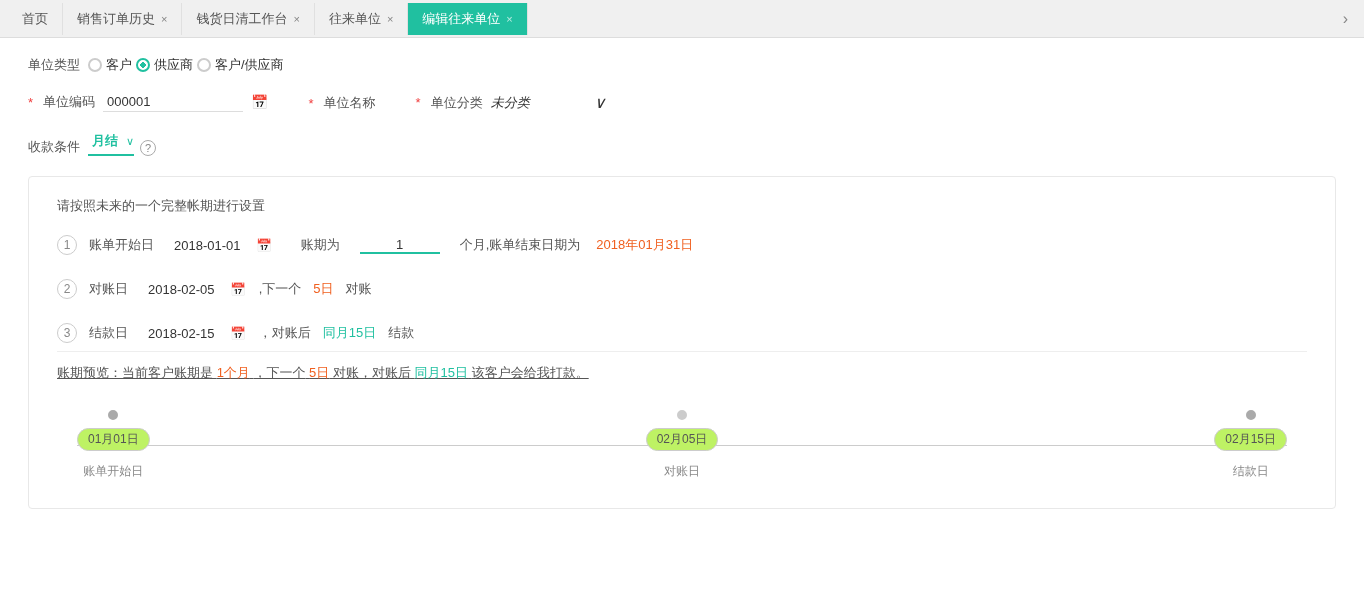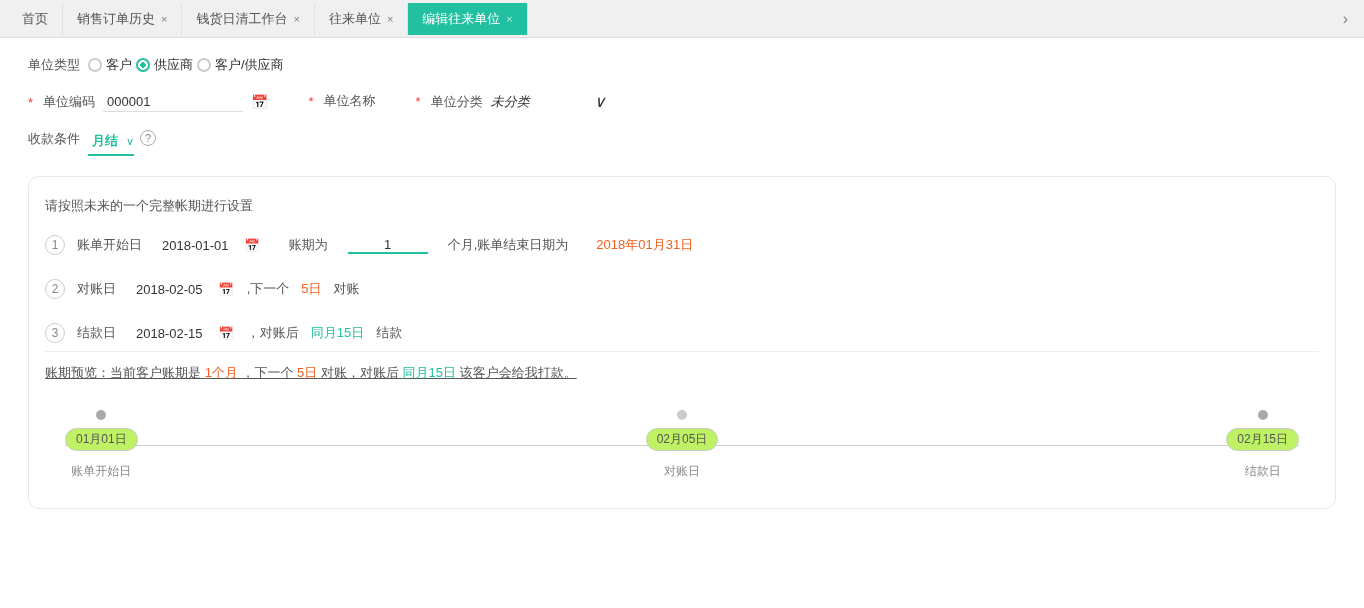--- a/index.html
+++ b/index.html
@@ -37,21 +37,21 @@
     
     .main-content {
       background: #fff;
       padding: 18px 28px;
       min-height: calc(100vh - 38px);
     }
 
     
     .form-row {
       display: flex;
-      align-items: flex-start;
+      align-items: flex-end;
       margin-bottom: 18px;
       gap: 0;
     }
 
     .form-label {
       color: #555;
       font-size: 13px;
       white-space: nowrap;
     }
     .required-star {
@@ -144,22 +144,22 @@
       justify-content: center;
       font-size: 11px;
       color: #888;
       cursor: pointer;
       margin-left: 6px;
     }
 
     
     .section-box {
       border: 1px solid #e8e8e8;
-      border-radius: 11px;
-      padding: 20px 16px;
+      border-radius: 4px;
+      padding: 20px 28px;
       margin-bottom: 16px;
     }
 
     .section-title {
       font-size: 13px;
       color: #555;
       margin-bottom: 20px;
     }
 
     
@@ -367,21 +367,21 @@
     <div class="section-title">请按照未来的一个完整帐期进行设置</div>
 
     <div class="step-row">
       <div class="step-num">1</div>
       <span class="step-label">账单开始日</span>
       <span class="step-date" style="margin-left:8px;">2018-01-01</span>
       <span class="calendar-icon" style="color:#20c0a0; margin-left:4px;">📅</span>
       <span class="step-desc" style="margin-left:16px;">账期为</span>
       <input class="period-input" type="text" style="margin: 0px 8px;" value="1">
       <span class="step-desc">个月,账单结束日期为</span>
-      <span class="highlight-orange" style="margin-left:16px;">2018年01月31日</span>
+      <span class="highlight-orange" style="margin-left:4px;">2018年01月31日</span>
     </div>
 
     <div class="step-row">
       <div class="step-num">2</div>
       <span class="step-label">对账日</span>
       <span class="step-date" style="margin-left:8px;">2018-02-05</span>
       <span class="calendar-icon" style="color:#20c0a0; margin-left:4px;">📅</span>
       <span class="step-desc">,下一个</span>
       <span class="highlight-orange">5日</span>
       <span class="step-desc">对账</span>

